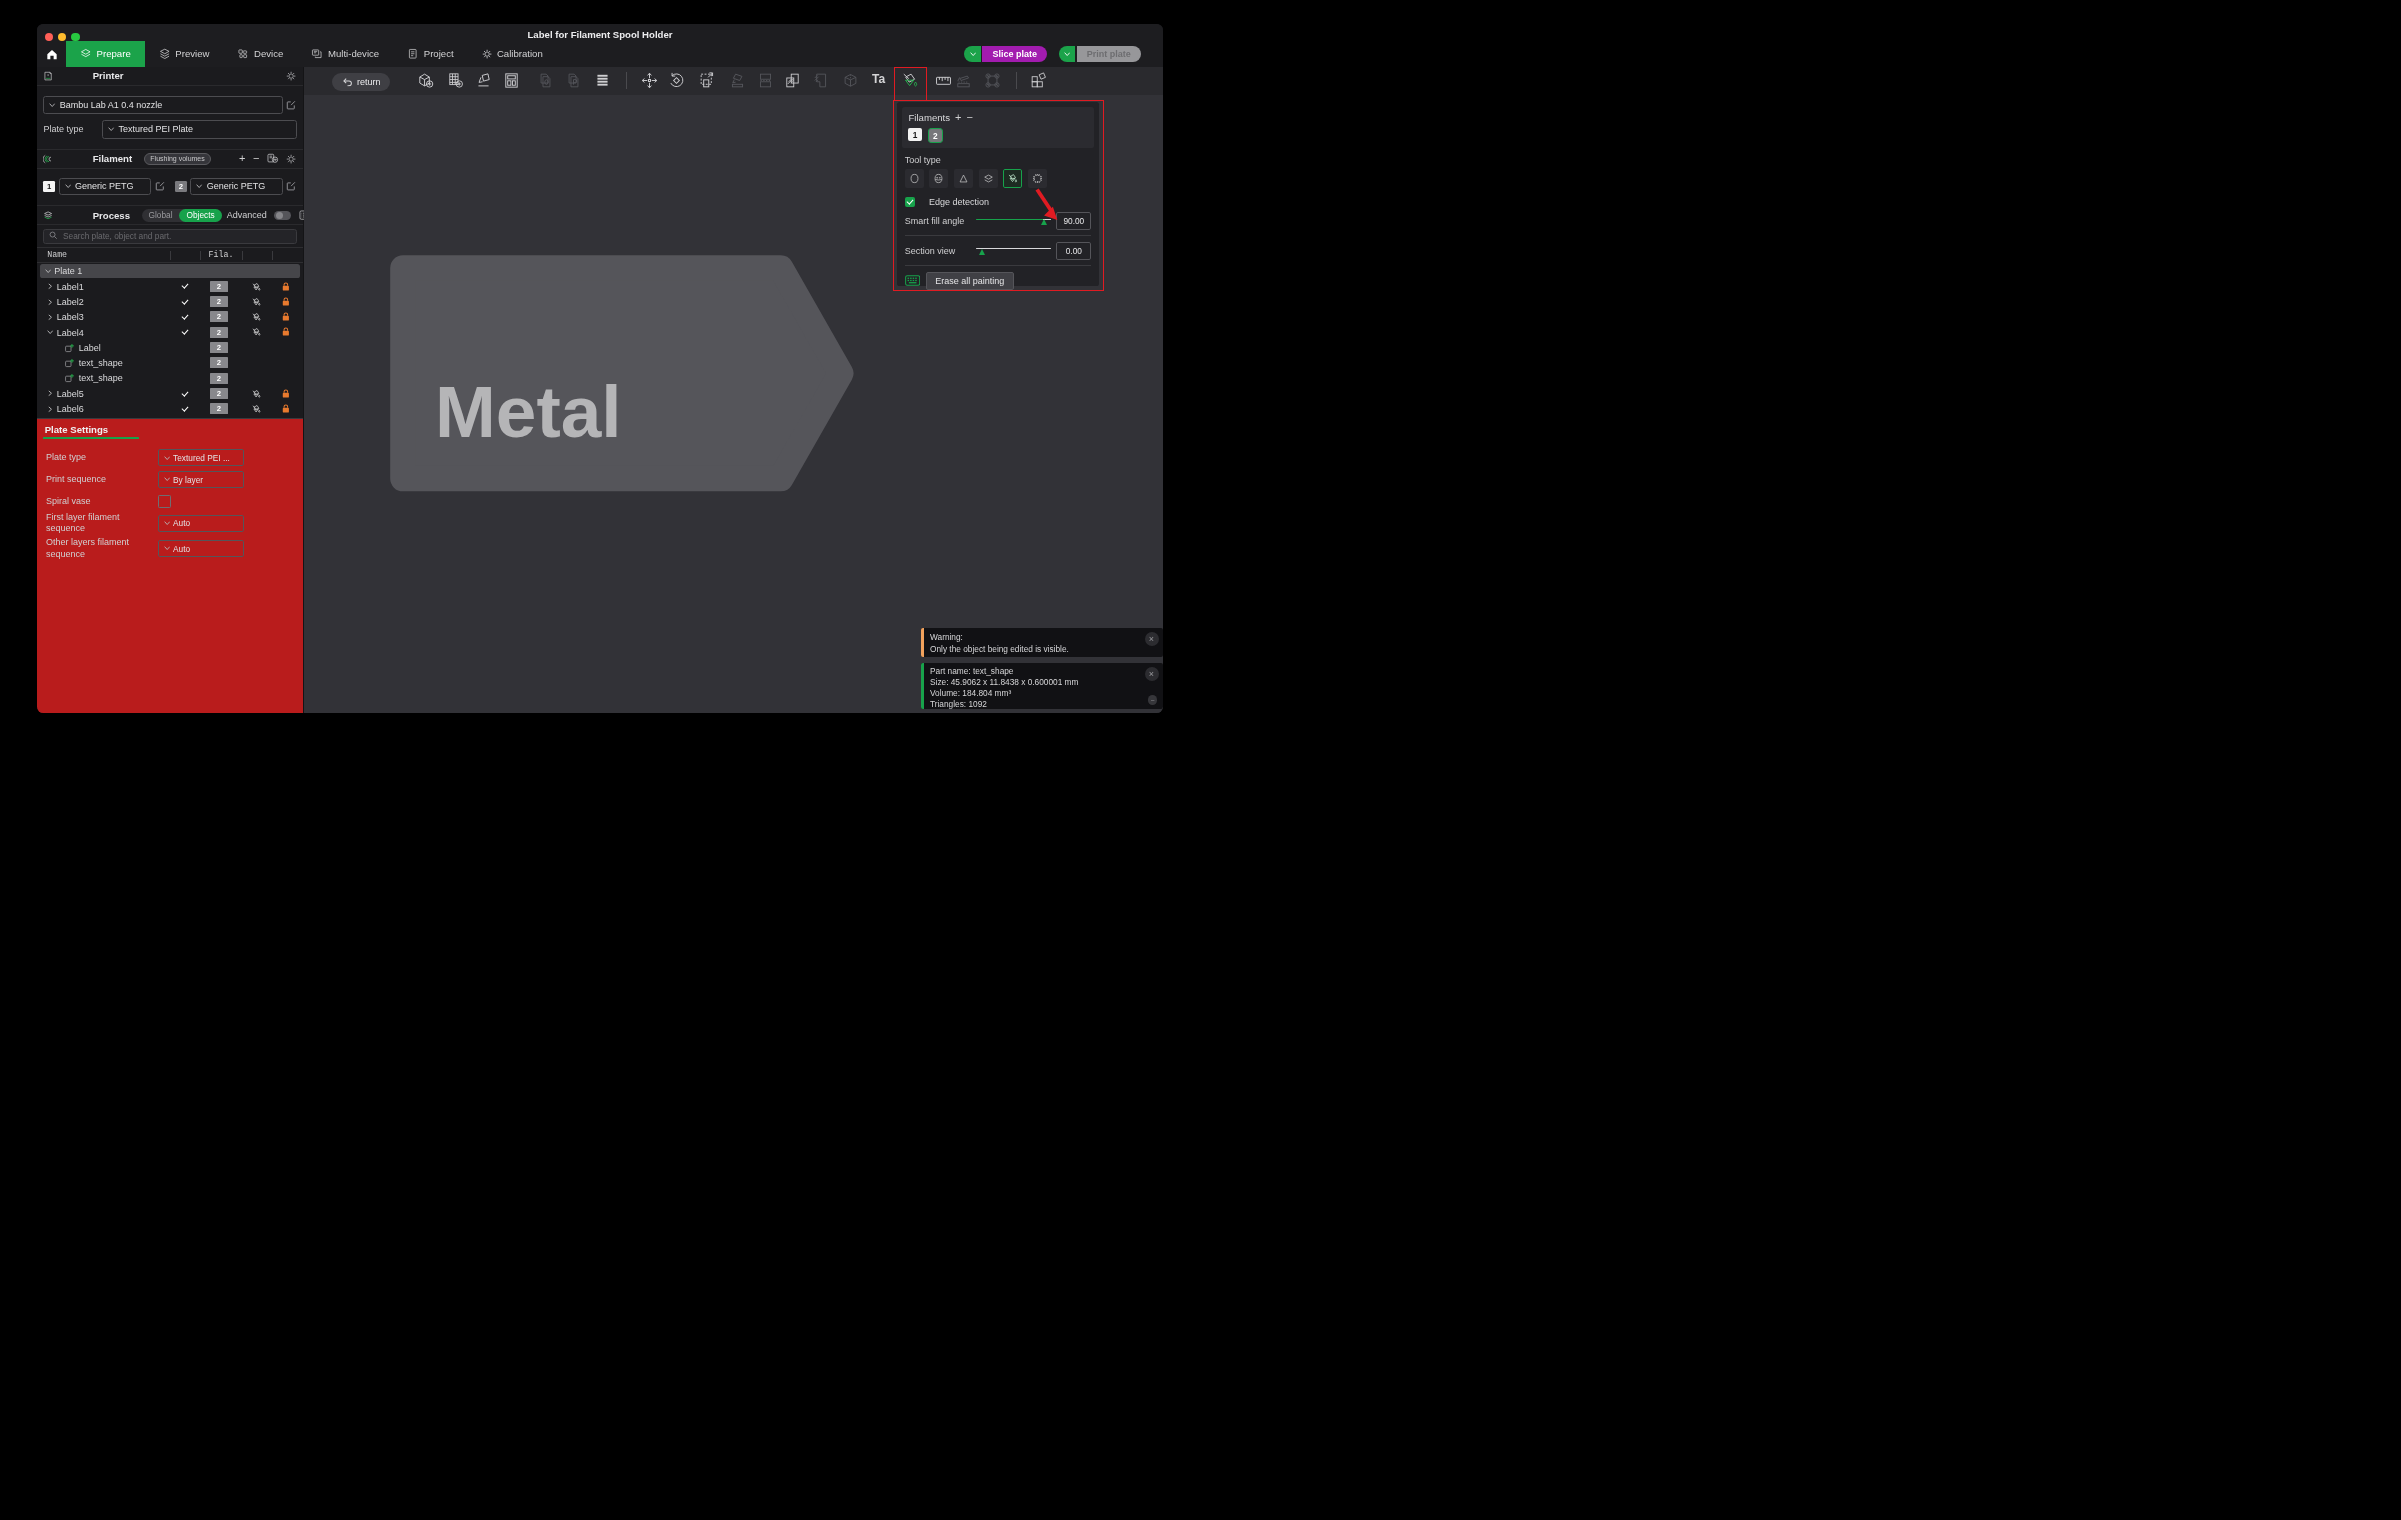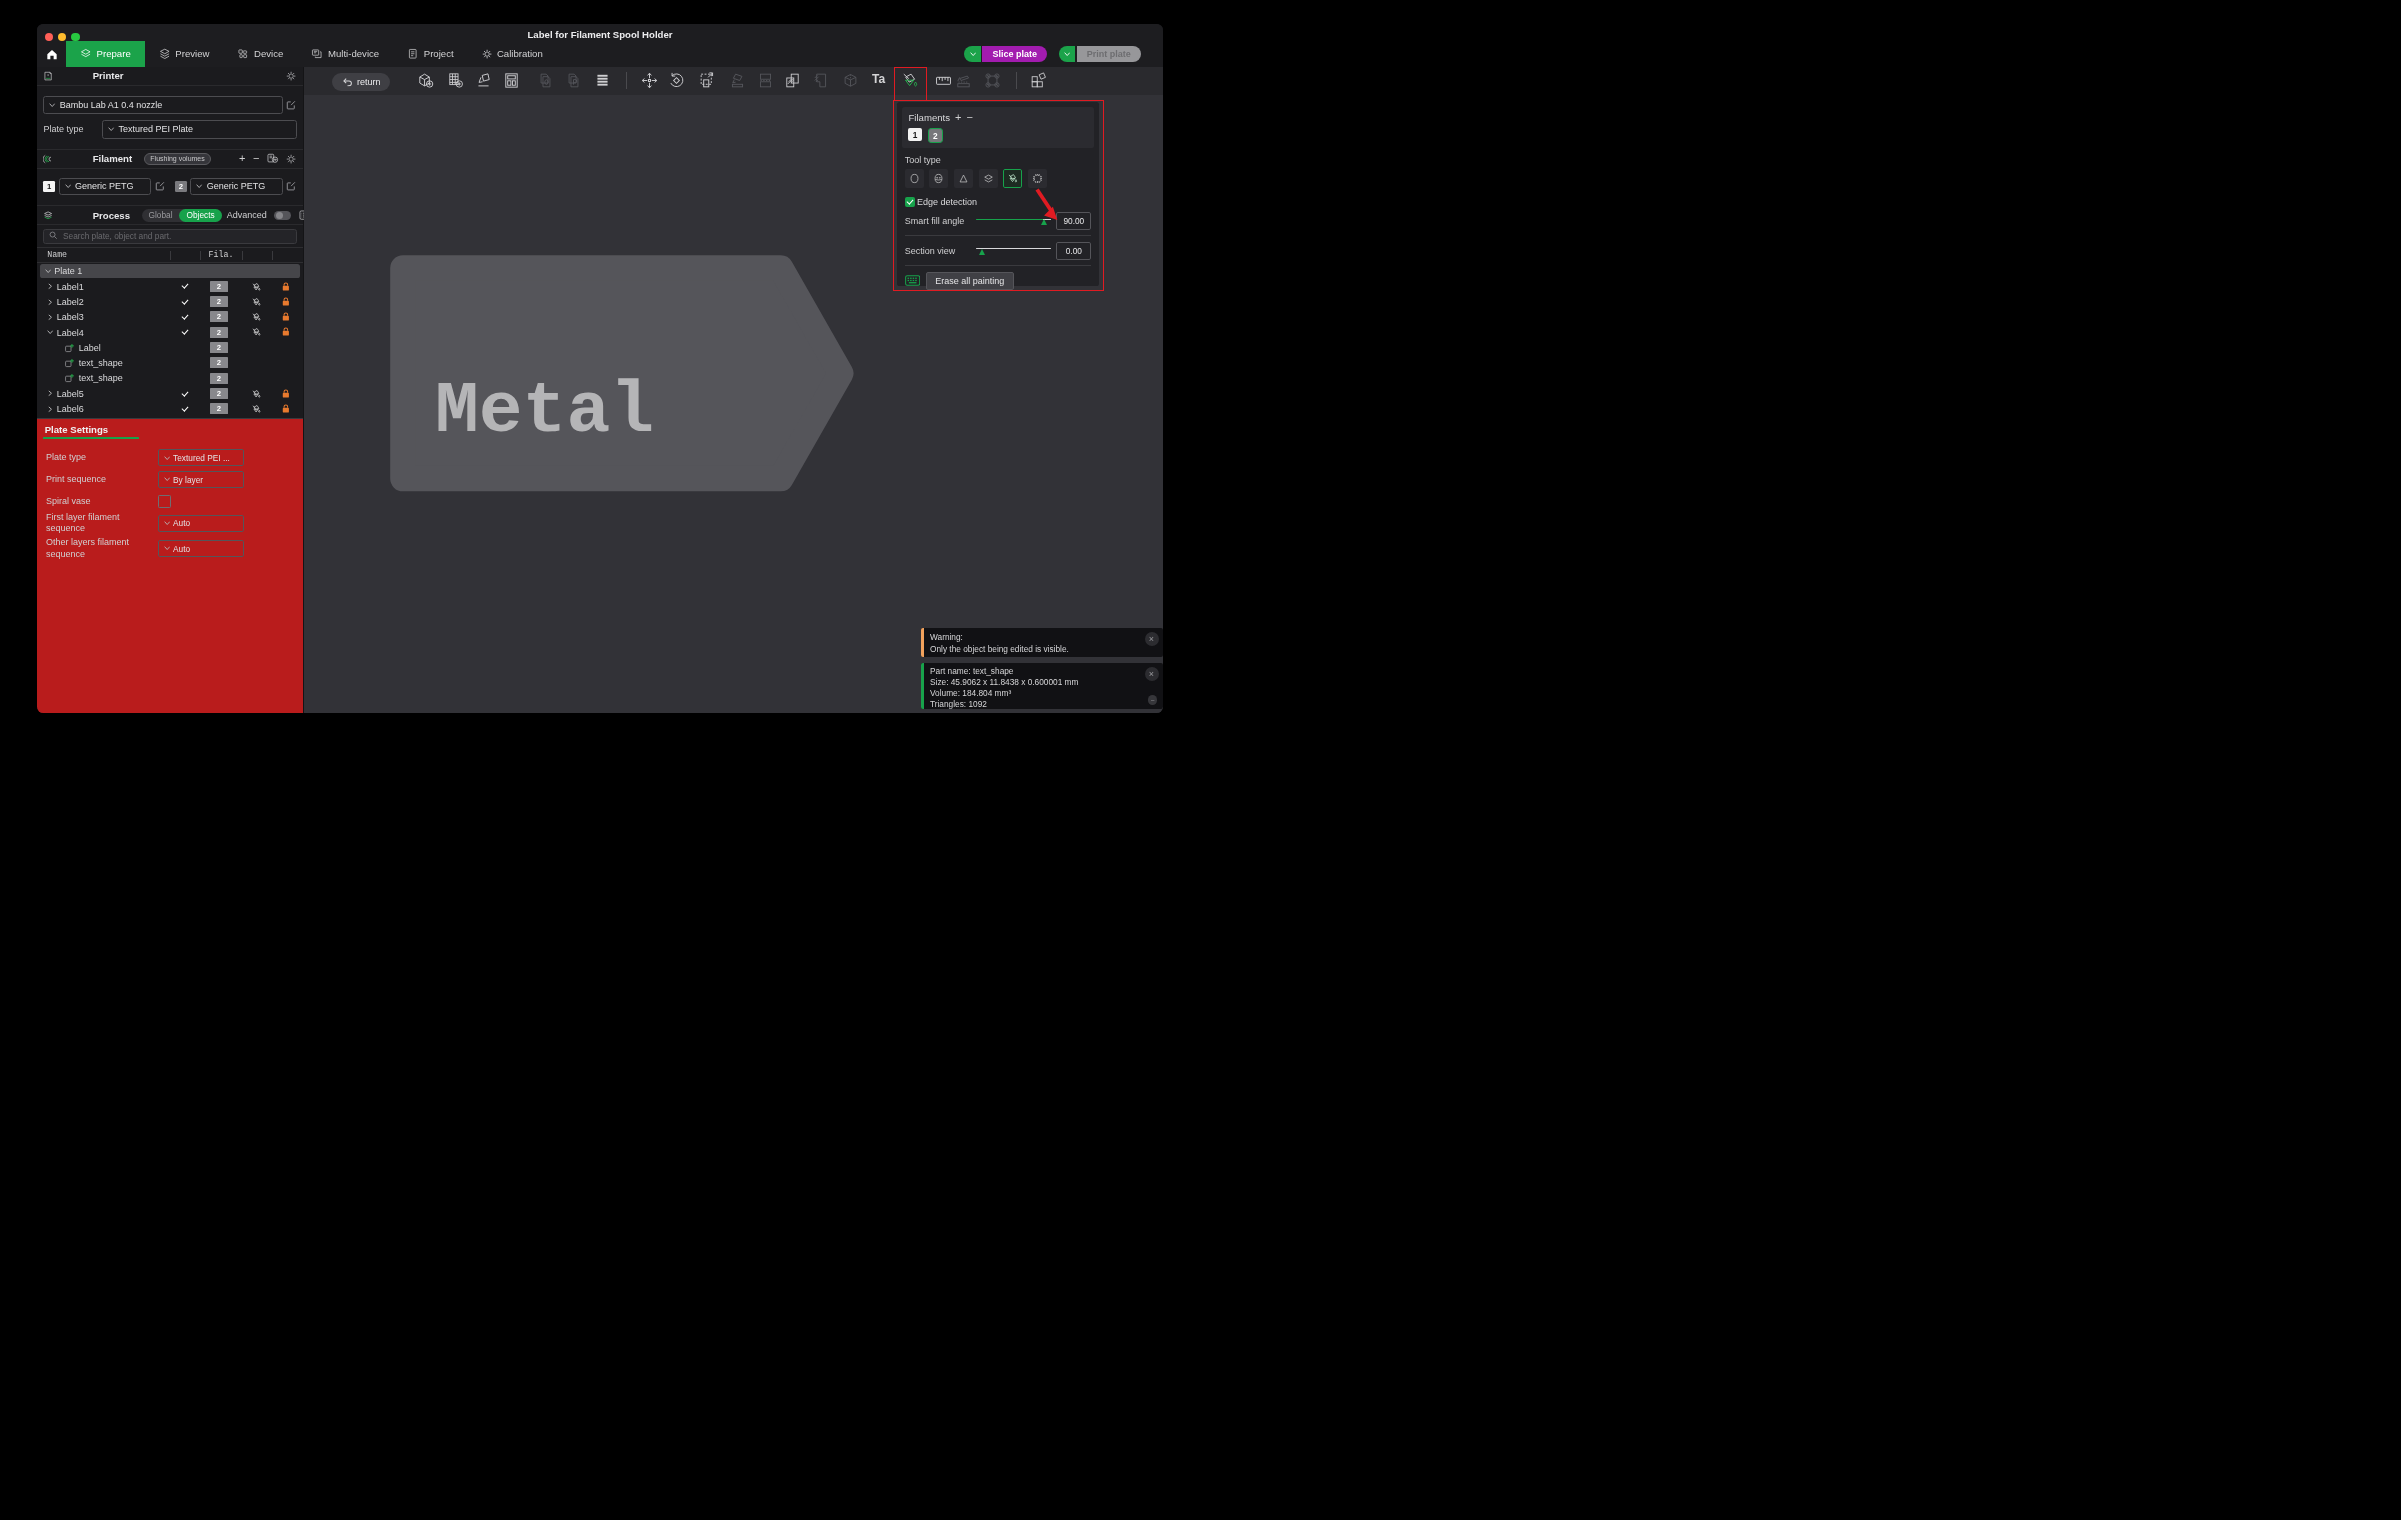--- a/index.html
+++ b/index.html
@@ -80,37 +80,37 @@
   .ticon{position:absolute;top:4.5px;width:19px;height:19px;color:#cfcfd2;}
   .ticon svg{width:19px;height:19px;display:block;}
   .ticon.dis{color:#55565c;}
   .tsep{position:absolute;top:5.7px;width:0.6px;height:16.6px;background:#4a4a4e;}
   .ta-label{font-size:12px;font-weight:bold;color:#d4d4d6;position:absolute;top:5.7px;width:19px;text-align:center;}
   .redbox{position:absolute;border:1.9px solid #e01b22;}
   .returnbtn{position:absolute;left:28px;top:6.4px;height:18.5px;border-radius:9.6px;background:#3f3f44;
              display:flex;align-items:center;gap:4.5px;padding:0 9.6px;font-size:9px;color:#ececee;}
   .tagwrap{position:absolute;left:83px;top:185px;width:485px;height:249px;}
   .tagtext1{position:absolute;left:131px;top:225px;font-size:97px;font-weight:bold;color:#b5b5b7;line-height:1;letter-spacing:0.6px;}
-  .tagtext2{position:absolute;left:131px;top:308px;font-size:73px;font-weight:bold;color:#b5b5b7;line-height:1;font-family:Liberation Mono, monospace;}
+  .tagtext2{position:absolute;left:131px;top:308px;font-size:73px;font-weight:bold;color:#b5b5b7;line-height:1;}
   
   .panelbox{position:absolute;left:589px;top:33px;width:209px;height:189px;border:1.9px solid #e01b22;}
   .panel{position:absolute;left:593px;top:35px;width:202px;height:184px;background:#222226;border-radius:2.6px;}
   .filblock{margin:5.1px;background:#2b2b30;border-radius:2.6px;padding:5.1px 6.4px;}
   .filhead{display:flex;align-items:center;gap:5px;font-size:9.6px;color:#dadadc;}
   .pm{font-size:11px;color:#d0d0d2;line-height:1;}
   .swrow{display:flex;gap:5.7px;margin-top:5.1px;}
   .sw{width:13.4px;height:13.4px;border-radius:1.9px;display:flex;align-items:center;justify-content:center;font-size:8.3px;font-weight:bold;}
   .sw1{background:#f2f2f2;color:#141414;}
   .sw2{background:#77777b;color:#fff;border:1.3px solid #17a24b;border-radius:3.2px;}
   .ttlabel{margin:6.4px 7.7px 0;font-size:9px;color:#d0d0d2;}
   .toolrow{display:flex;gap:5.7px;margin:4.5px 7.7px 0;}
   .tool{width:17px;height:17px;background:#2b2b30;border-radius:1.9px;display:flex;align-items:center;justify-content:center;color:#b8b8ba;border:1px solid transparent;}
   .tool svg{width:11px;height:11px;}
   .tool.on{border-color:#17a24b;background:#1d2b22;}
-  .edgerow{display:flex;align-items:center;gap:2px;margin:8.3px 7.7px 0;font-size:9px;color:#dadadc;}
+  .edgerow{display:flex;align-items:center;gap:14px;margin:8.3px 7.7px 0;font-size:9px;color:#dadadc;}
   .srow{display:flex;align-items:center;margin:6.4px 7.7px 0;height:16.6px;}
   .srow .sl{width:71px;font-size:9px;color:#d0d0d2;flex:none;}
   .slider{flex:1;position:relative;height:7.7px;margin-right:5.1px;}
   .sline{position:absolute;top:1.3px;left:0;right:0;height:1.3px;border-radius:0.6px;}
   .handle{position:absolute;top:1.9px;width:0;height:0;border-left:3.8px solid transparent;border-right:3.8px solid transparent;border-bottom:6.4px solid #17a24b;}
   .valbox{width:29px;height:14px;background:transparent;border:0.6px solid #55555a;border-radius:1.9px;
           color:#e8e8ea;font-size:8.3px;text-align:center;font-family:inherit;outline:none;flex:none;}
   .pdiv{height:0.6px;background:#3a3a3e;margin:5.7px 7.7px 0;}
   .eraserow{display:flex;align-items:center;gap:6px;margin:6.4px 7.7px 0;}
   .erasebtn{height:16px;padding:0 8.3px;background:#404045;border:0.6px solid #55555a;border-radius:1.9px;

